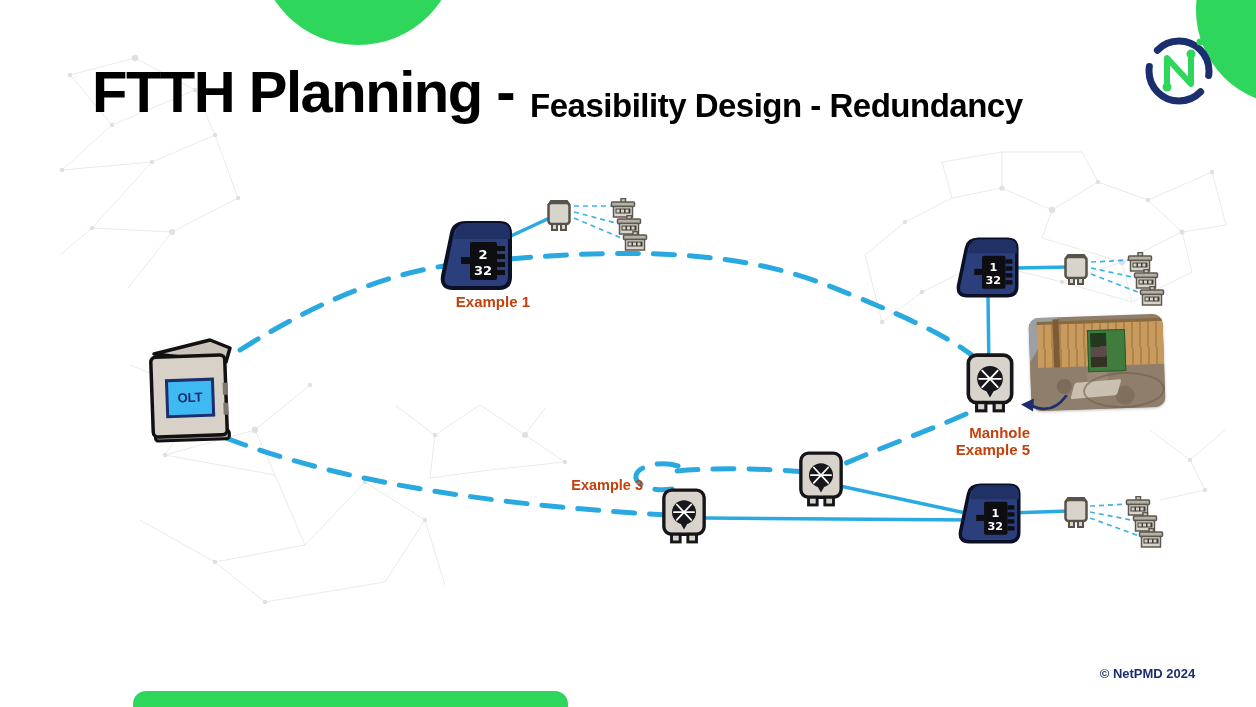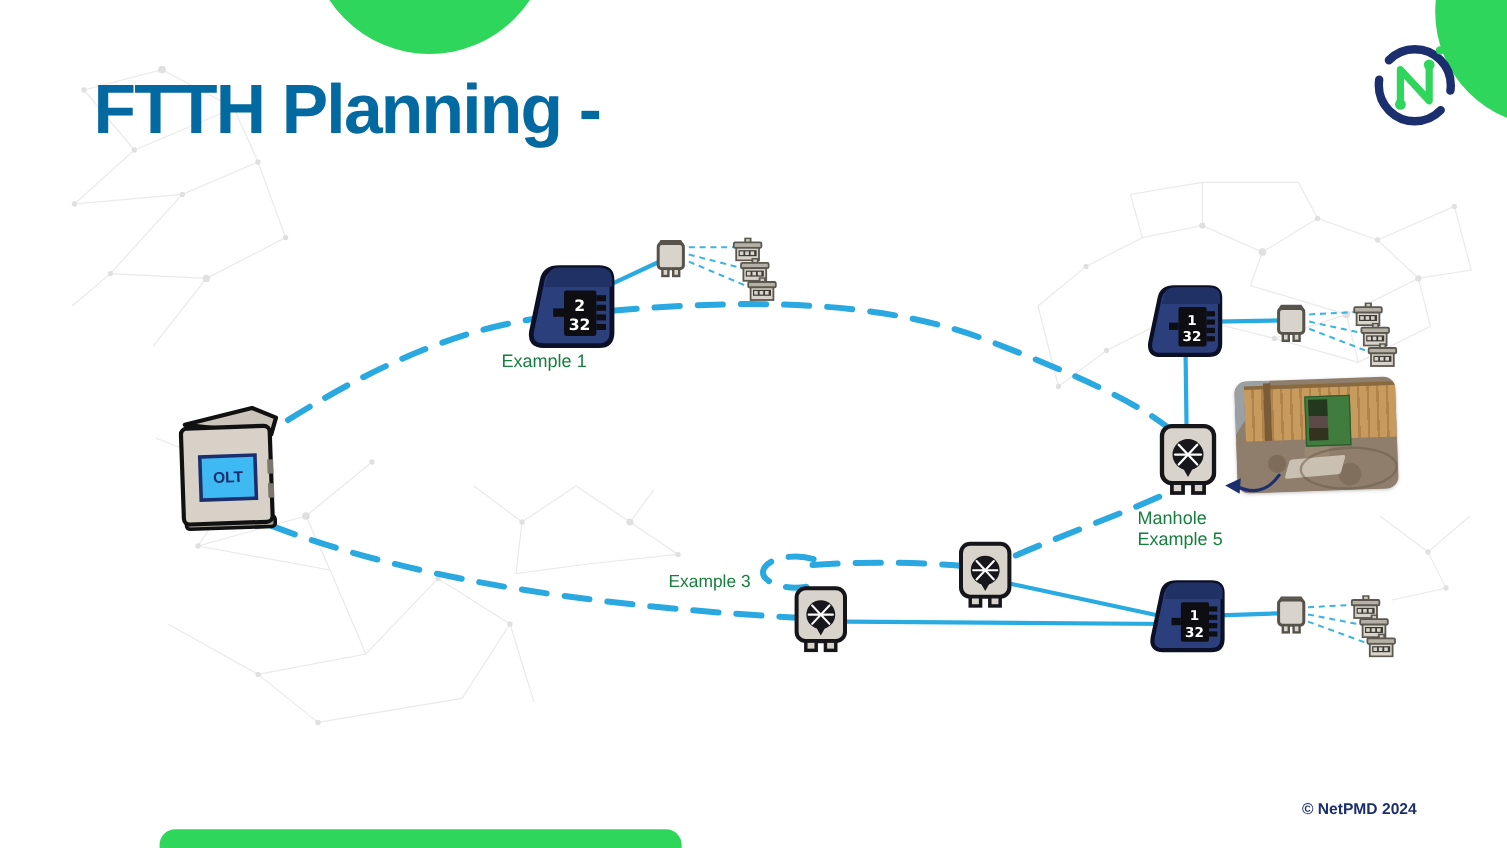--- a/index.html
+++ b/index.html
@@ -1,26 +1,26 @@
 <!DOCTYPE html>
 <html><head>
 <meta charset="utf-8">
 <style>
   html,body{margin:0;padding:0;background:#fff;}
   .slide{position:relative;width:1256px;height:707px;overflow:hidden;background:#ffffff;
          font-family:"Liberation Sans",sans-serif;}
   .abs{position:absolute;}
   svg{display:block;}
   
-  .title-row{position:absolute;left:78px;top:58px;display:flex;align-items:flex-end;gap:16px;color:#0369a1;}
+  .title-row{position:absolute;left:92px;top:58px;display:flex;align-items:flex-end;gap:16px;color:#000000;}
   .title{font-size:58px;font-weight:800;letter-spacing:-1.5px;}
   .subtitle{font-size:33px;font-weight:800;letter-spacing:-0.5px;}
   
-  .diagram-label{position:absolute;color:#15803d;font-size:15px;font-weight:400;text-align:left;line-height:1.15;}
-  .copyright{position:absolute;left:1085px;top:666px;width:125px;text-align:left;color:#1b2e6e;
+  .diagram-label{position:absolute;color:#c2410c;font-size:15px;font-weight:700;text-align:right;line-height:1.15;}
+  .copyright{position:absolute;left:1085px;top:666px;width:125px;text-align:center;color:#1b2e6e;
              font-size:13px;font-weight:700;}
   
   .green-circle-top{position:absolute;left:258px;top:-155px;width:200px;height:200px;border-radius:50%;background:#2fd65c;}
   .green-circle-tr{position:absolute;left:1196px;top:-85px;width:190px;height:190px;border-radius:50%;background:#2fd65c;}
   .green-bar{position:absolute;left:133px;top:691px;width:435px;height:28px;border-radius:13px;background:#2fd65c;}
   
   .photo{position:absolute;left:1030px;top:316px;width:134px;height:93px;border-radius:10px;overflow:hidden;
          transform:rotate(-2deg);box-shadow:0 1px 3px rgba(0,0,0,.25);background:#8e7e6b;}
   .photo .road{position:absolute;left:0;top:0;width:30px;height:44px;background:#9aa0a4;
                clip-path:polygon(0 0,100% 0,0 100%);}
@@ -121,20 +121,21 @@
         <path d="M1090,518 L1142,537"></path>
     </g>
   </svg>
 
   <div class="green-circle-top"></div>
   <div class="green-circle-tr"></div>
   <div class="green-bar"></div>
 
   <div class="title-row">
     <span class="title">FTTH Planning -</span>
+    <span class="subtitle">Feasibility Design - Redundancy</span>
   </div>
 
   <svg class="abs" style="left:1138px;top:28px" width="82" height="82" viewBox="0 0 82 82" fill="none">
     <circle cx="41" cy="43" r="30" stroke="#1b2e6e" stroke-width="7" pathLength="164" stroke-dasharray="66 16 66 16" stroke-dashoffset="-20" stroke-linecap="round"></circle>
     <path d="M29,58 L29,30 L53,56 L53,27" stroke="#2fd65c" stroke-width="6" stroke-linecap="round" stroke-linejoin="round"></path>
     <circle cx="53" cy="26" r="4.5" fill="#2fd65c"></circle>
     <circle cx="29" cy="59" r="4.5" fill="#2fd65c"></circle>
     <circle cx="62" cy="14" r="3.5" fill="#2fd65c"></circle>
   </svg>
 
@@ -270,21 +271,21 @@
     <g stroke="#fff" stroke-width="1.8" stroke-linecap="round">
       <line x1="14.5" y1="26" x2="35.5" y2="26"></line>
       <line x1="17.5" y1="18" x2="32.5" y2="34"></line>
       <line x1="17.5" y1="34" x2="32.5" y2="18"></line>
     </g>
   </svg>
   <svg class="abs" style="left:1020px;top:392px" width="48" height="24" viewBox="0 0 48 24">
     <path d="M46,4 C36,18 24,20 10,13" stroke="#1b2e6e" stroke-width="2.6" fill="none" stroke-linecap="round"></path>
     <polygon points="14,6.5 1,12.5 13,19.5" fill="#1b2e6e"></polygon>
   </svg>
-  <div class="diagram-label" style="left:948px;top:424px;width:110px;">
+  <div class="diagram-label" style="left:920px;top:424px;width:110px;">
     <div>Manhole</div>
     <div>Example 5</div>
   </div>
 
   <svg class="abs" style="left:797px;top:450px" width="48" height="60" viewBox="0 0 50 62">
     <rect x="4" y="3" width="42" height="46" rx="8" fill="#d8d4cb" stroke="#15151a" stroke-width="3.5"></rect>
     <rect x="12" y="49" width="9" height="8" fill="#d8d4cb" stroke="#15151a" stroke-width="3"></rect>
     <rect x="29" y="49" width="9" height="8" fill="#d8d4cb" stroke="#15151a" stroke-width="3"></rect>
     <circle cx="25" cy="26" r="12.5" fill="#17171c"></circle>
     <polygon points="21,37 29,37 25,44" fill="#17171c"></polygon>

